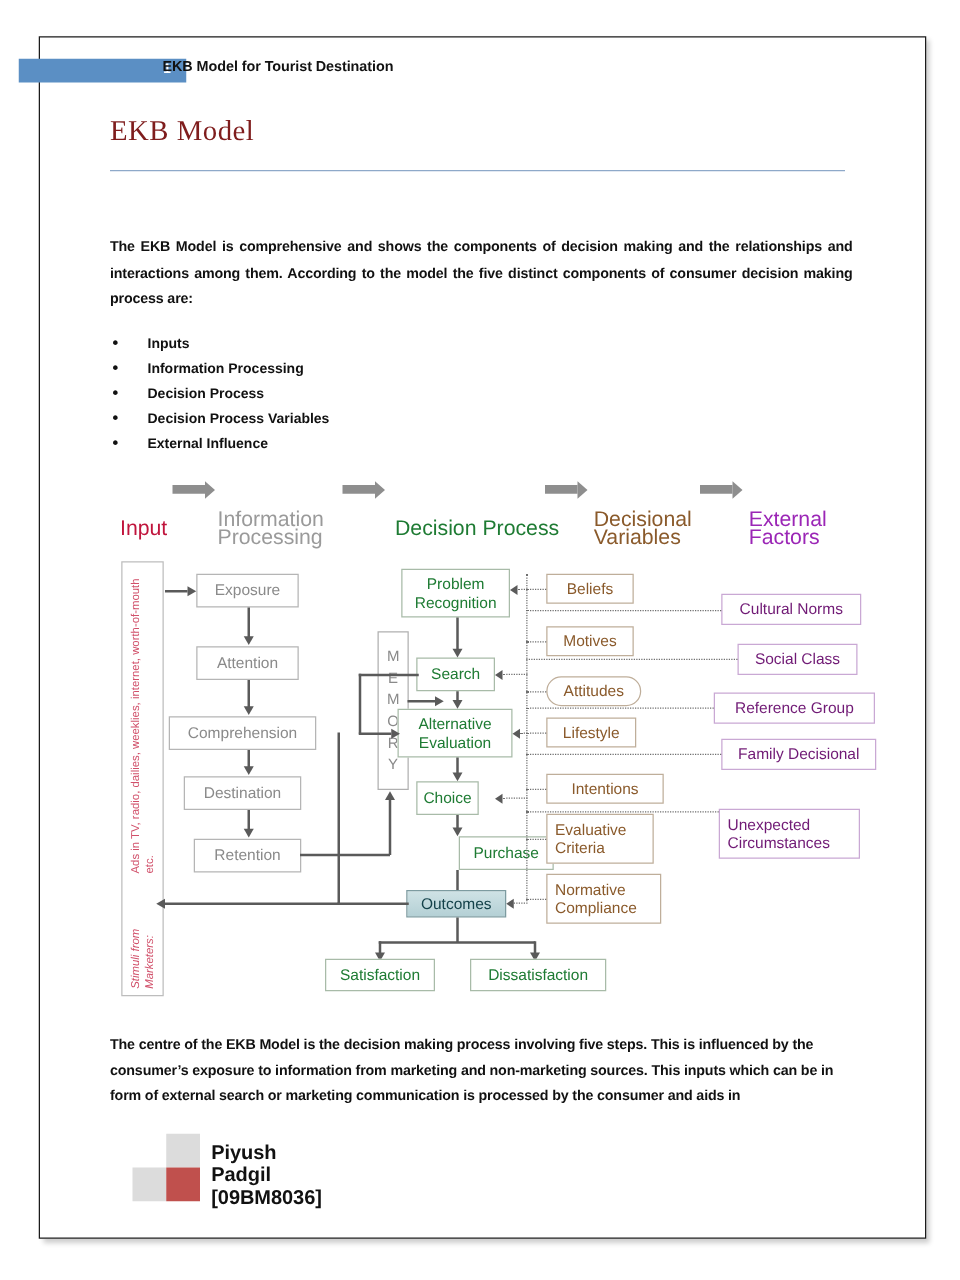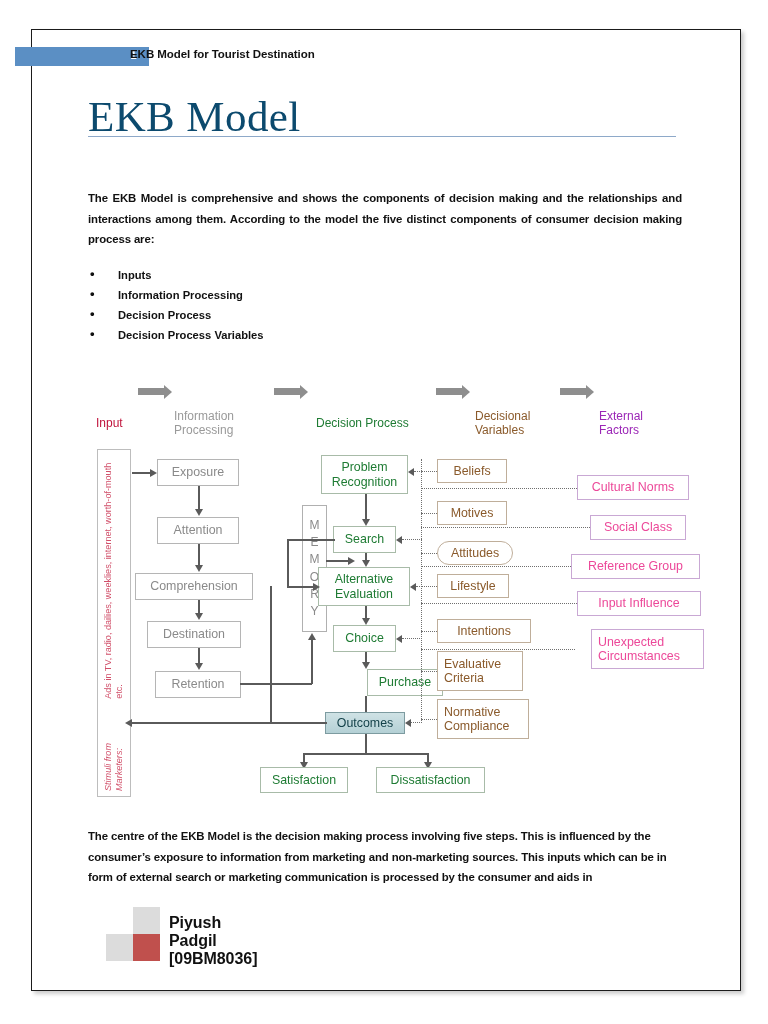--- a/index.html
+++ b/index.html
@@ -41,22 +41,22 @@
     font-size:11.5px;
     font-weight:bold;
     color:#121212;
     letter-spacing:-.05px;
   }
   
   #title{
     position:absolute;
     left:56px; top:62px;
     font-family:"Liberation Serif", serif;
-    font-size:43px;
-    color:#0c4a6e;
+    font-size:23px;
+    color:#7f1d1d;
     letter-spacing:.4px;
   }
   #title-rule{
     position:absolute;
     left:56px; top:106px;
     width:588px; height:1px;
     background:#8ea9c9;
   }
   
   .para{
@@ -107,29 +107,29 @@
     align-items:center;
     justify-content:center;
     text-align:center;
     font-size:12.4px;
     line-height:14.5px;
     white-space:pre-line;
   }
   .gray  { color:#8a8a8a; border-color:#b5b5b5;}
   .green { color:#1e7b33; border-color:#a8bba8;}
   .brown { color:#8a5a2b; border-color:#bfae9a;}
-  .purple{ color:#ec4899; border-color:#c9a8d4;}
+  .purple{ color:#701a75; border-color:#c9a8d4;}
   .outcomes{
     color:#14424a;
     border:1px solid #7d9ba0;
     background:linear-gradient(#cfe2e5,#b4d0d5);
   }
   .hdrlab{
     position:absolute;
-    font-size:12px;
+    font-size:17px;
     line-height:14px;
     white-space:pre-line;
   }
   .c-red   {color:#c0143c;}
   .c-gray  {color:#9a9a9a;}
   .c-green {color:#1e7b33;}
   .c-brown {color:#8a5a2b;}
   .c-purple{color:#9b26b6;}
   
   .farrow{
@@ -266,20 +266,21 @@
   <div id="title">EKB Model</div>
   <div id="title-rule"></div>
 
   <div class="para" id="para-1">The EKB Model is comprehensive and shows the components of decision making and the relationships and interactions among them. According to the model the five distinct components of consumer decision making process are:</div>
 
   <ul id="bullets">
     <li>Inputs</li>
     <li>Information Processing</li>
     <li>Decision Process</li>
     <li>Decision Process Variables</li>
+    <li>External Influence</li>
   </ul>
 
   <div id="diagram">
 
     <div class="hdrlab c-red" style="left:8px;  top:41px;">Input</div>
     <div class="farrow" style="left:50px; width:26px;"></div>
     <div class="hdrlab c-gray" style="left:86px; top:34px;">Information
 Processing</div>
     <div class="farrow" style="left:186px; width:26px;"></div>
     <div class="hdrlab c-green" style="left:228px;top:41px;">Decision Process</div>
@@ -317,21 +318,21 @@
     <div class="ln lnh" style="left:152px;top:308px; width:72px;"></div>
     <div class="ln lnv arrowup" style="left:223px;top:264px; height:45px;"></div>
 
     <div class="ln lnh arrowrt" style="left:238px;top:185px; width:22px;"></div>
 
     <div class="dbox green" style="left:233px;top:80px;  width:87px; height:39px;">Problem
 Recognition</div>
     <div class="dbox green" style="left:245px;top:151px; width:63px; height:27px;">Search</div>
     <div class="dbox green" style="left:230px;top:192px; width:92px; height:39px;">Alternative
 Evaluation</div>
-    <div class="dbox green" style="left:245px;top:250px; width:63px; height:27px;">Choice</div>
+    <div class="dbox green" style="left:245px;top:250px; width:50px; height:27px;">Choice</div>
     <div class="dbox green" style="left:239px;top:294px; width:76px; height:27px;margin-left:40px;">Purchase</div>
     <div class="dbox outcomes" style="left:237px;top:337px; width:80px; height:22px;">Outcomes</div>
 
     <div class="ln lnv arrowdn" style="left:277px;top:119px; height:26px;"></div>
     <div class="ln lnv arrowdn" style="left:277px;top:178px; height:8px;"></div>
     <div class="ln lnv arrowdn" style="left:277px;top:231px; height:13px;"></div>
     <div class="ln lnv arrowdn" style="left:277px;top:277px; height:11px;"></div>
     <div class="ln lnv" style="left:277px;top:321px; height:16px;"></div>
 
     <div class="ln lnv" style="left:199px;top:164px; height:48px;"></div>
@@ -371,22 +372,22 @@
 
     <div class="dln dlnh dot-arrowlf" style="left:326px;top:96px;  width:8px;"></div>
     <div class="dln dlnh dot-arrowlf" style="left:314px;top:164px; width:20px;"></div>
     <div class="dln dlnh dot-arrowlf" style="left:328px;top:211px; width:6px;"></div>
     <div class="dln dlnh dot-arrowlf" style="left:314px;top:263px; width:20px;"></div>
     <div class="dln dlnh dot-arrowlf" style="left:323px;top:347px; width:11px;"></div>
 
     <div class="dbox purple" style="left:489px;top:100px; width:112px;height:25px;">Cultural Norms</div>
     <div class="dbox purple" style="left:502px;top:140px; width:96px; height:25px;">Social Class</div>
     <div class="dbox purple" style="left:483px;top:179px; width:129px;height:25px;">Reference Group</div>
-    <div class="dbox purple" style="left:489px;top:216px; width:124px;height:25px;">Input Influence</div>
-    <div class="dbox purple" style="left:487px;top:254px; width:113px;height:40px;text-align:left;justify-content:flex-start;padding-left:6px;margin-left:16px;">Unexpected
+    <div class="dbox purple" style="left:489px;top:216px; width:124px;height:25px;">Family Decisional</div>
+    <div class="dbox purple" style="left:487px;top:272px; width:113px;height:40px;text-align:left;justify-content:flex-start;padding-left:6px;">Unexpected
 Circumstances</div>
 
     <div class="dln dlnh" style="left:333px;top:113px; width:156px;"></div>
     <div class="dln dlnh" style="left:333px;top:152px; width:169px;"></div>
     <div class="dln dlnh" style="left:333px;top:191px; width:150px;"></div>
     <div class="dln dlnh" style="left:333px;top:228px; width:156px;"></div>
     <div class="dln dlnh" style="left:333px;top:274px; width:154px;"></div>
 
   </div>
 

